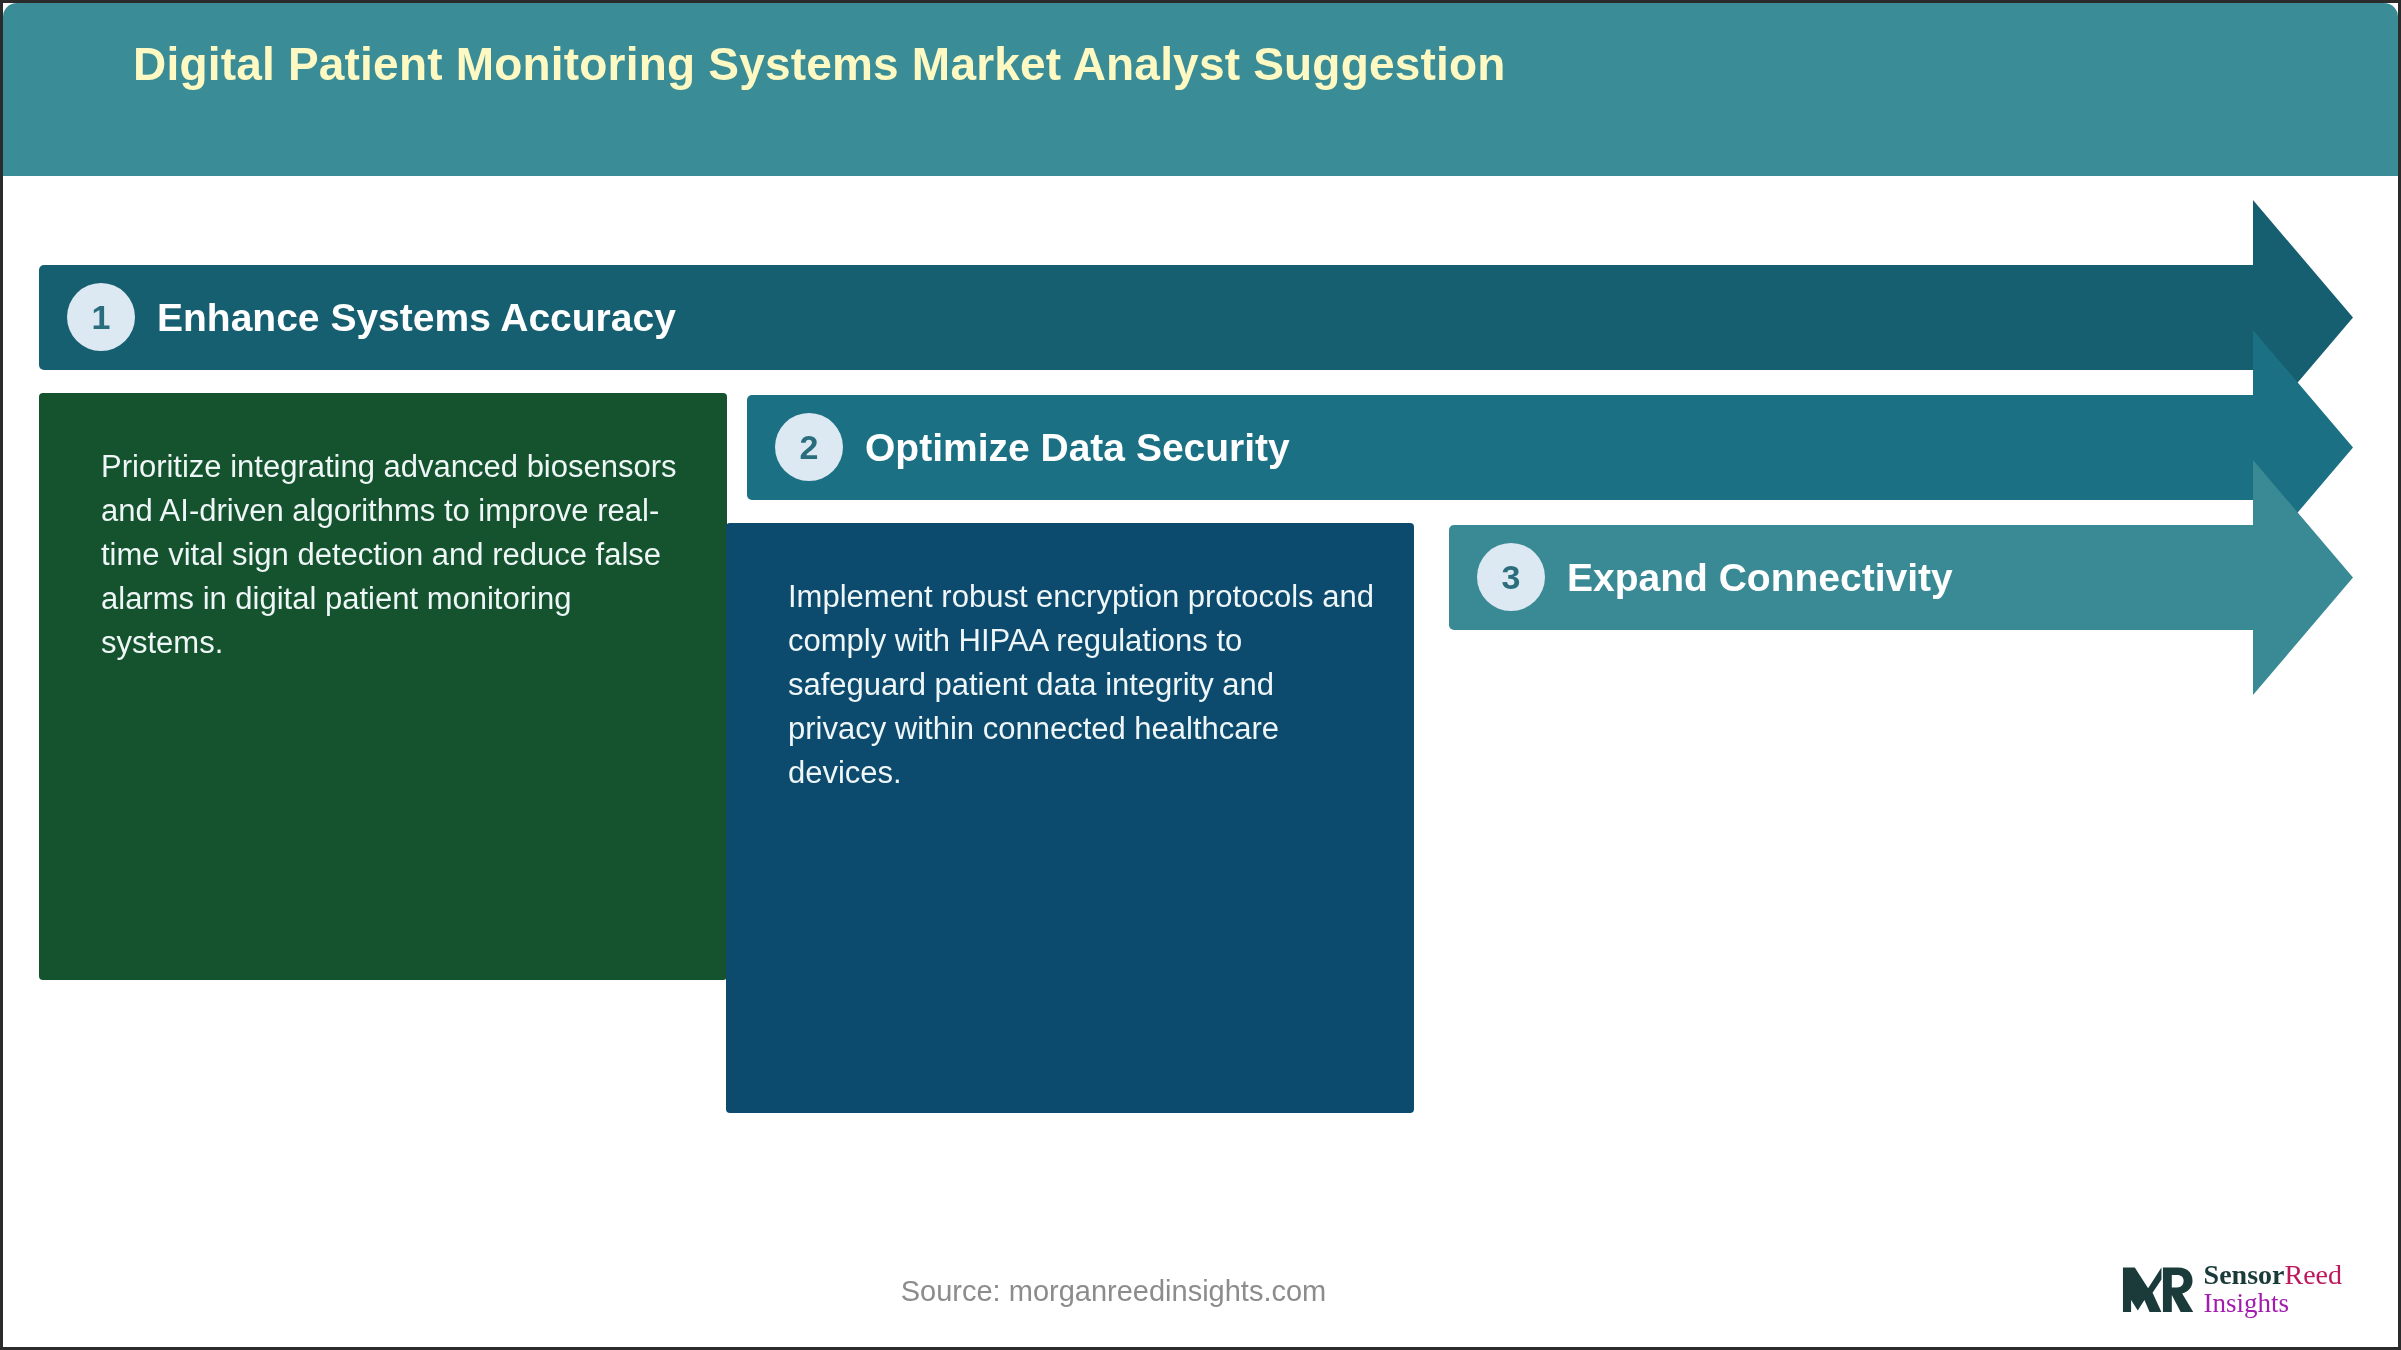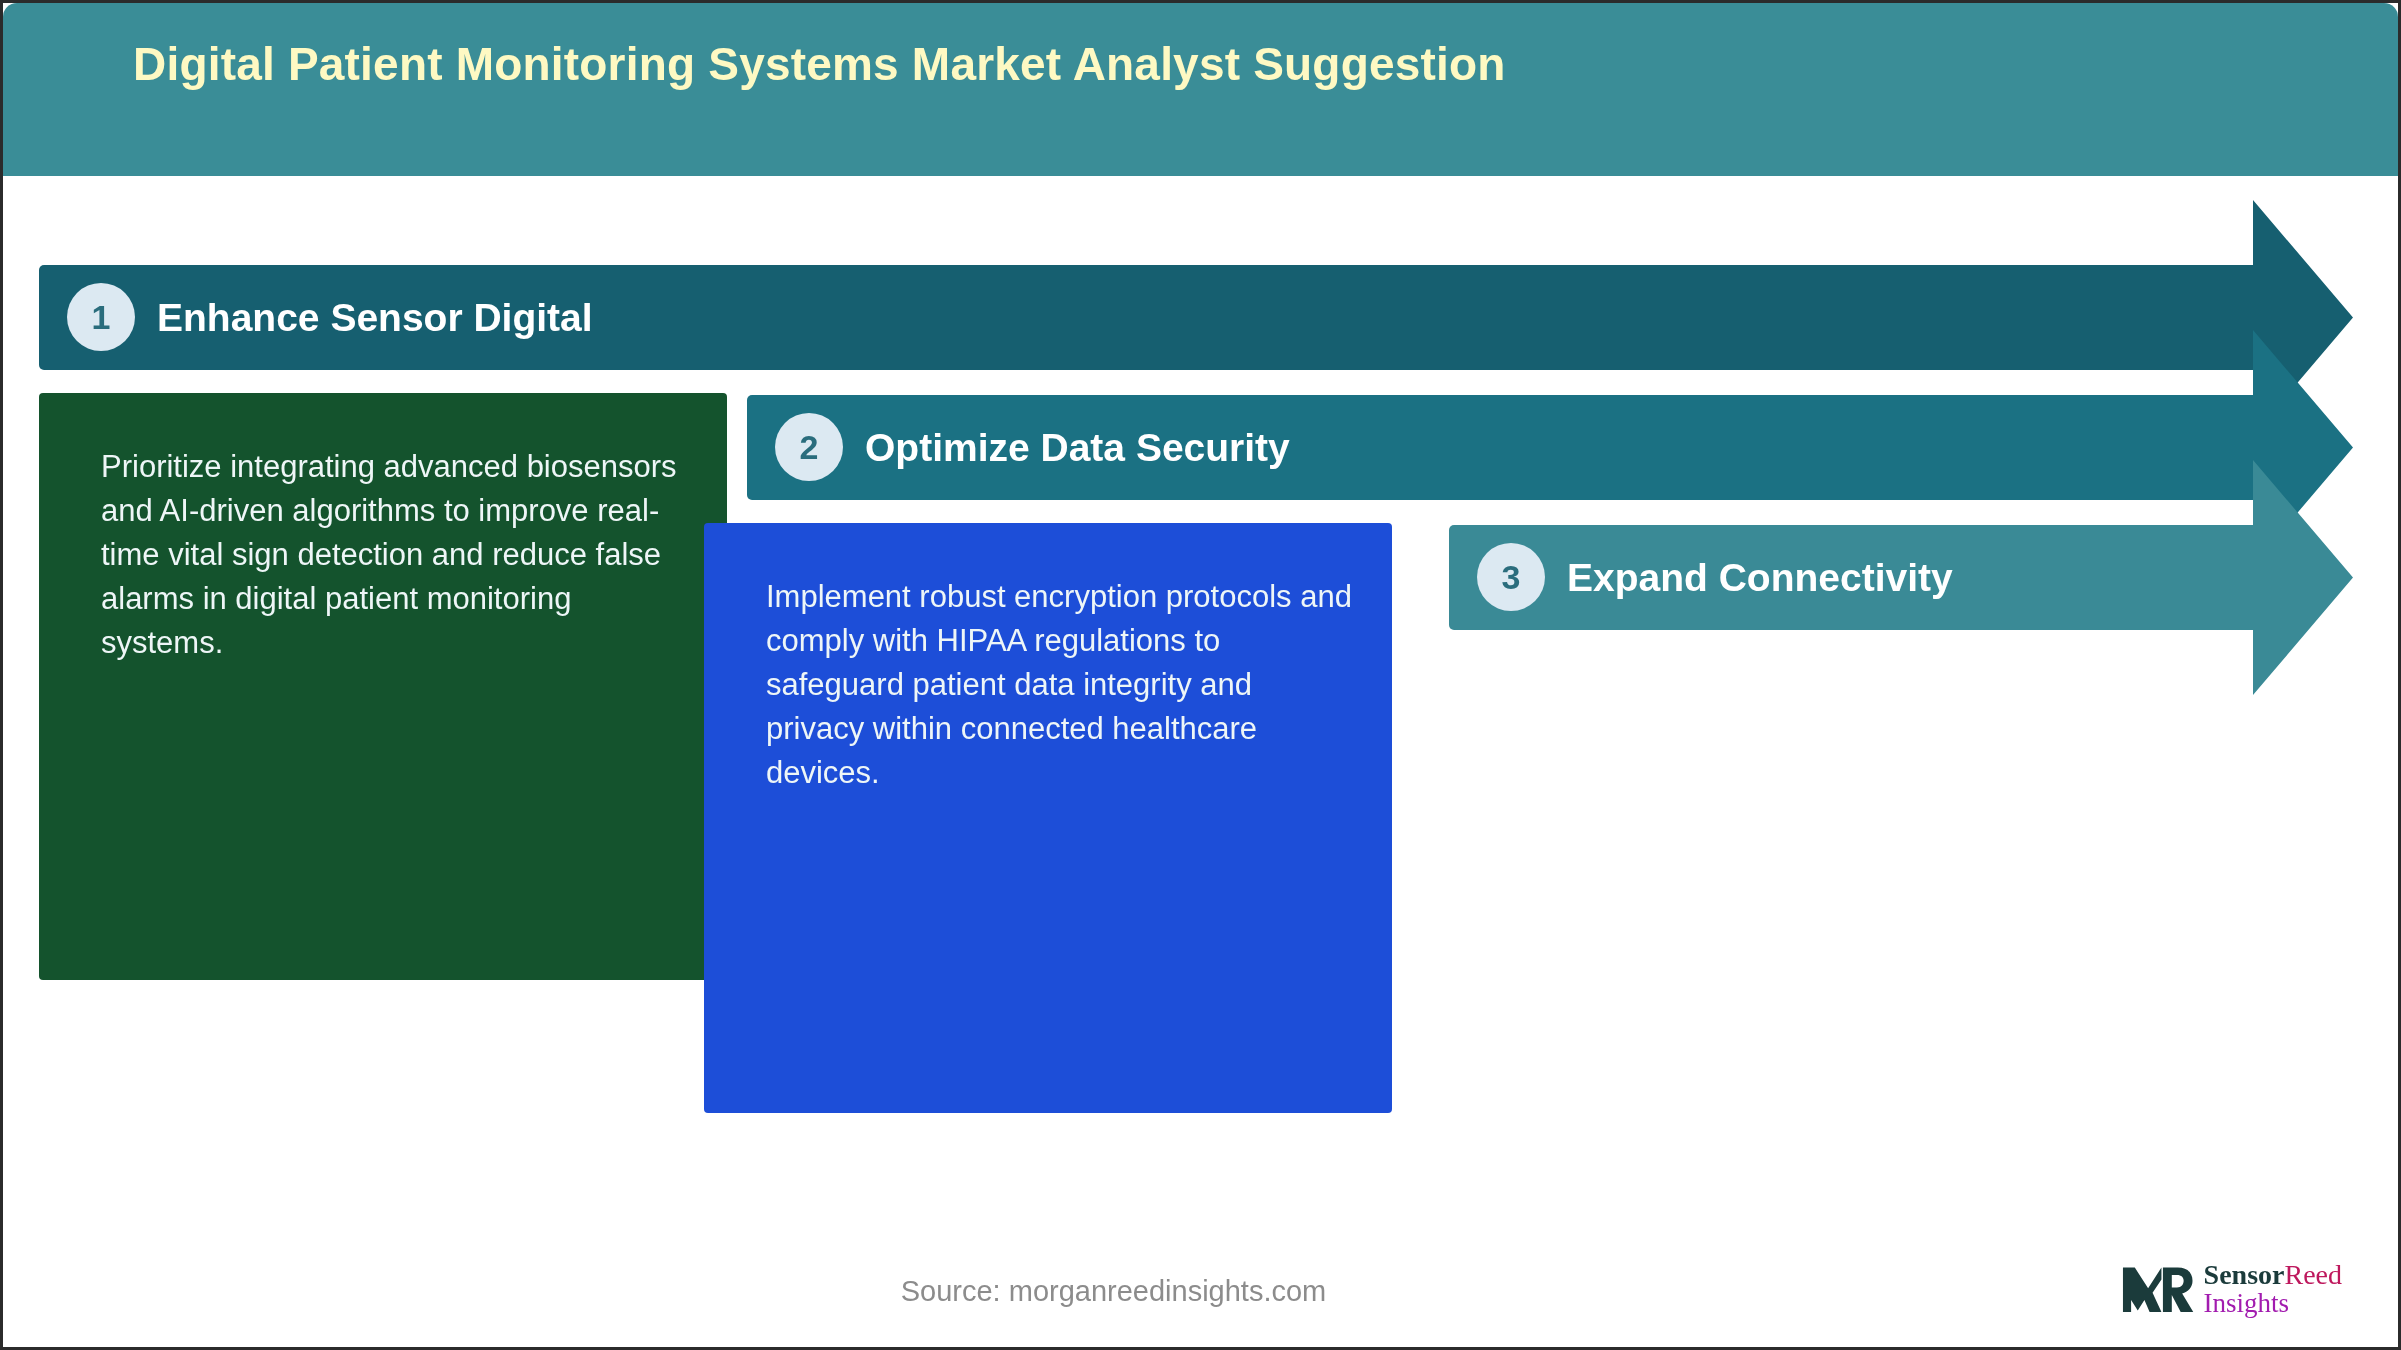--- a/index.html
+++ b/index.html
@@ -145,39 +145,39 @@
   <div class="arrow-row" id="row1" style="left: 36px; top: 262px; width: 2370px;">
     <div class="arrow-bar" id="bar1" style="width: 2190px; background: rgb(22, 95, 112);"></div>
     <div class="arrow-head" id="head1" style="left: 2149px;">
       <svg viewBox="0 0 165 235" preserveAspectRatio="none">
         <polygon id="hp1" points="0,65 65,65 65,0 165,117.5 65,235 65,170 0,170" fill="#165F70"></polygon>
       </svg>
     </div>
     <div class="step-num" id="num1" style="background: rgb(220, 233, 242); color: rgb(42, 109, 125);">
       <span>1</span>
     </div>
-    <div class="step-title">Enhance Sensor Digital</div>
+    <div class="step-title">Enhance Systems Accuracy</div>
   </div>
   <div class="card" id="card1" style="left: 36px; top: 390px; width: 688px; height: 587px; background: #14532d;">
     <div class="card-text">Prioritize integrating advanced biosensors and AI-driven algorithms to improve real-time vital sign detection and reduce false alarms in digital patient monitoring systems.</div>
   </div>
 
   <div class="arrow-row" id="row2" style="left: 744px; top: 392px; width: 1662px;">
     <div class="arrow-bar" id="bar2" style="width: 1482px; background: rgb(27, 113, 131);"></div>
     <div class="arrow-head" id="head2" style="left: 1441px;">
       <svg viewBox="0 0 165 235" preserveAspectRatio="none">
         <polygon id="hp2" points="0,65 65,65 65,0 165,117.5 65,235 65,170 0,170" fill="#1B7183"></polygon>
       </svg>
     </div>
     <div class="step-num" id="num2" style="background: rgb(220, 233, 242); color: rgb(42, 109, 125);">
       <span>2</span>
     </div>
     <div class="step-title">Optimize Data Security</div>
   </div>
-  <div class="card" id="card2" style="left: 701px; top: 520px; width: 688px; height: 590px; background: #1d4ed8; text-decoration: underline;">
+  <div class="card" id="card2" style="left: 723px; top: 520px; width: 688px; height: 590px; background: #0c4a6e; text-decoration: underline;">
     <div class="card-text">Implement robust encryption protocols and comply with HIPAA regulations to safeguard patient data integrity and privacy within connected healthcare devices.</div>
   </div>
 
   <div class="arrow-row" id="row3" style="left: 1446px; top: 522px; width: 960px;">
     <div class="arrow-bar" id="bar3" style="width: 780px; background: rgb(58, 138, 150);"></div>
     <div class="arrow-head" id="head3" style="left: 739px;">
       <svg viewBox="0 0 165 235" preserveAspectRatio="none">
         <polygon id="hp3" points="0,65 65,65 65,0 165,117.5 65,235 65,170 0,170" fill="#3A8A96"></polygon>
       </svg>
     </div>

